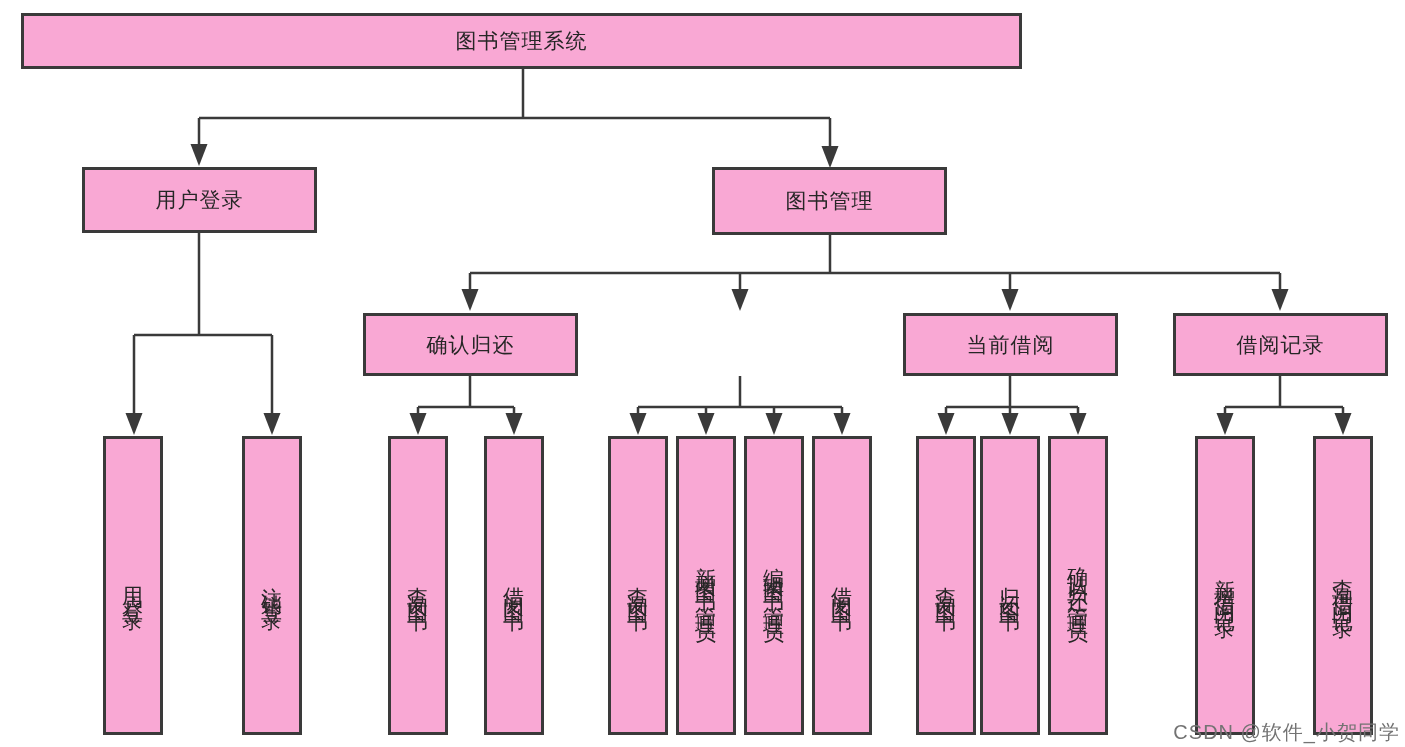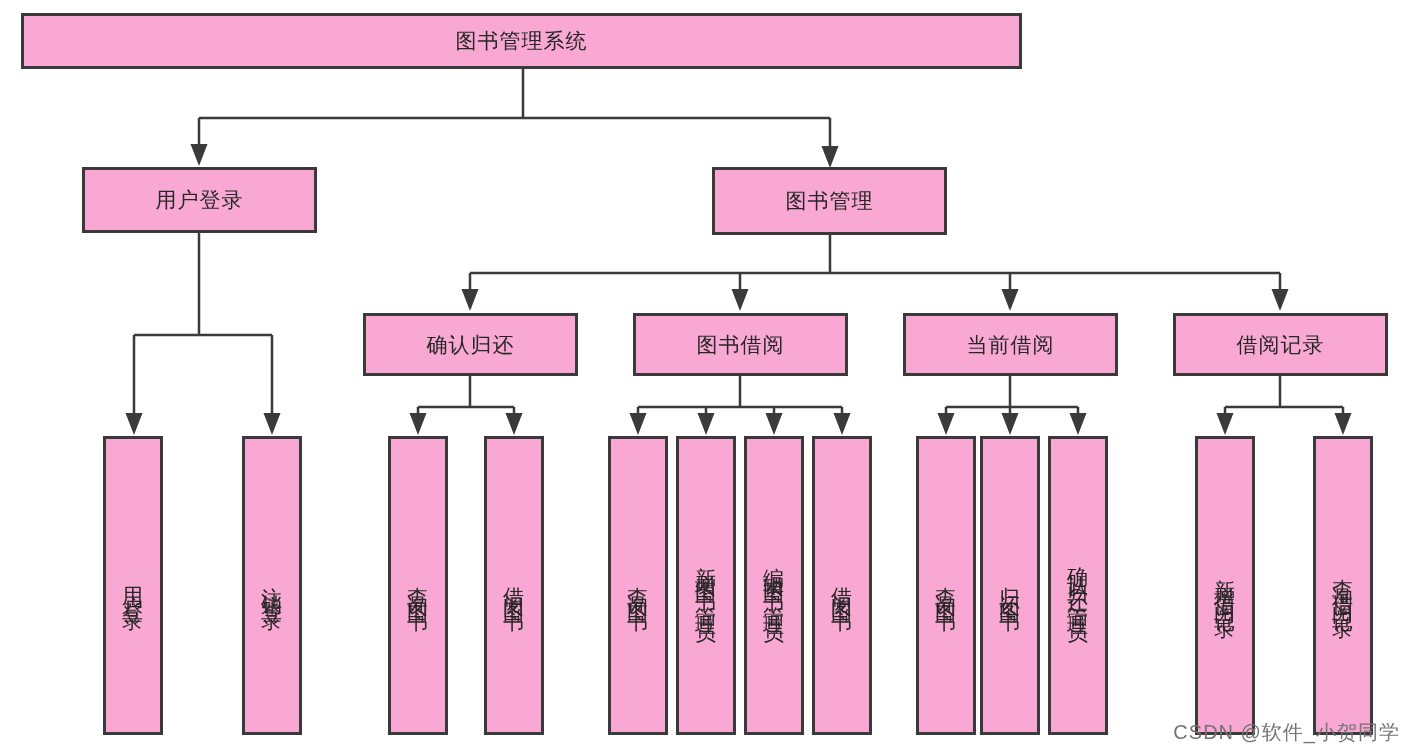--- a/index.html
+++ b/index.html
@@ -82,21 +82,20 @@
       <polygon points="1334.5,413 1351.5,413 1343,435"></polygon>
     </g>
   </svg>
 
   <div class="box" style="left:21px; top:13px; width:1001px; height:56px;">图书管理系统</div>
 
   <div class="box" style="left:82px; top:167px; width:235px; height:66px;">用户登录</div>
   <div class="box" style="left:712px; top:167px; width:235px; height:68px;">图书管理</div>
 
   <div class="box" style="left:363px; top:313px; width:215px; height:63px;">确认归还</div>
-  <div class="box" style="left:633px; top:313px; width:215px; height:63px;">图书借阅</div>
   <div class="box" style="left:903px; top:313px; width:215px; height:63px;">当前借阅</div>
   <div class="box" style="left:1173px; top:313px; width:215px; height:63px;">借阅记录</div>
 
   <div class="box leaf" style="left:103px; top:436px; width:60px; height:299px;">用户登录</div>
   <div class="box leaf" style="left:242px; top:436px; width:60px; height:299px;">注销登录</div>
 
   <div class="box leaf" style="left:388px; top:436px; width:60px; height:299px;">查询图书</div>
   <div class="box leaf" style="left:484px; top:436px; width:60px; height:299px;">借阅图书</div>
 
   <div class="box leaf" style="left:608px; top:436px; width:60px; height:299px;">查询图书</div>

